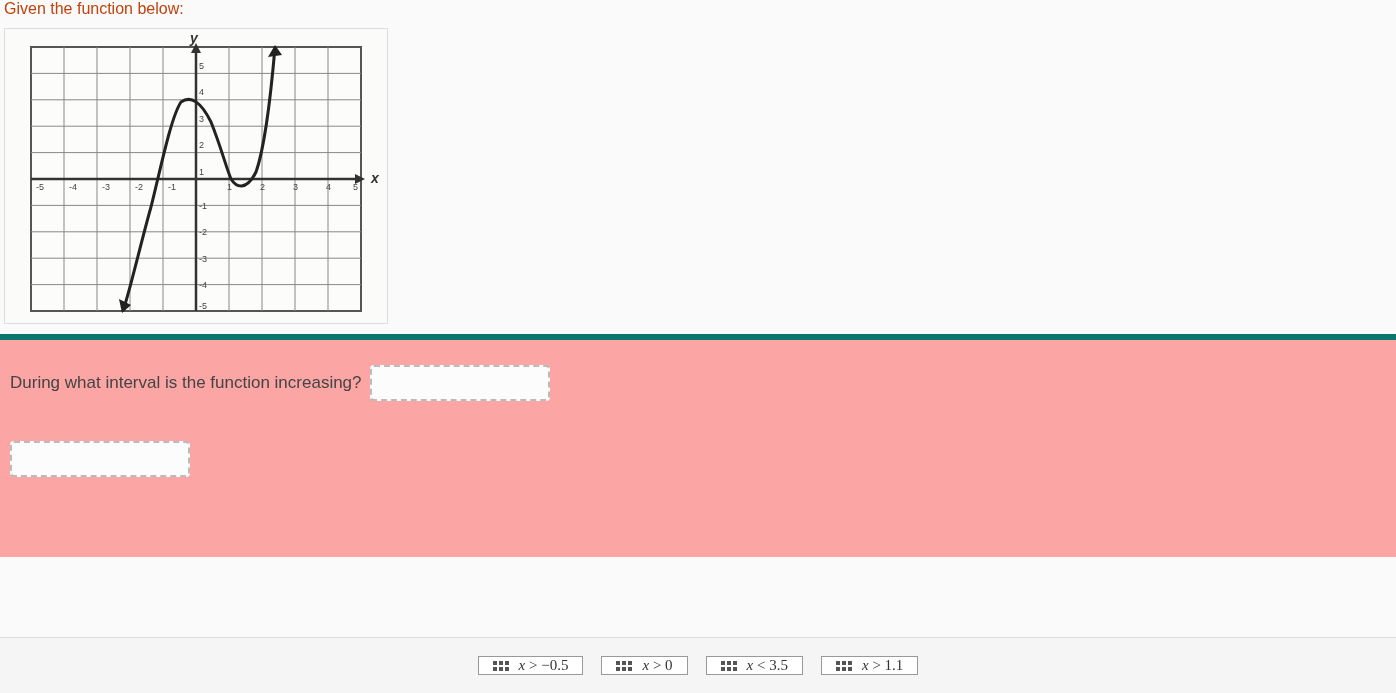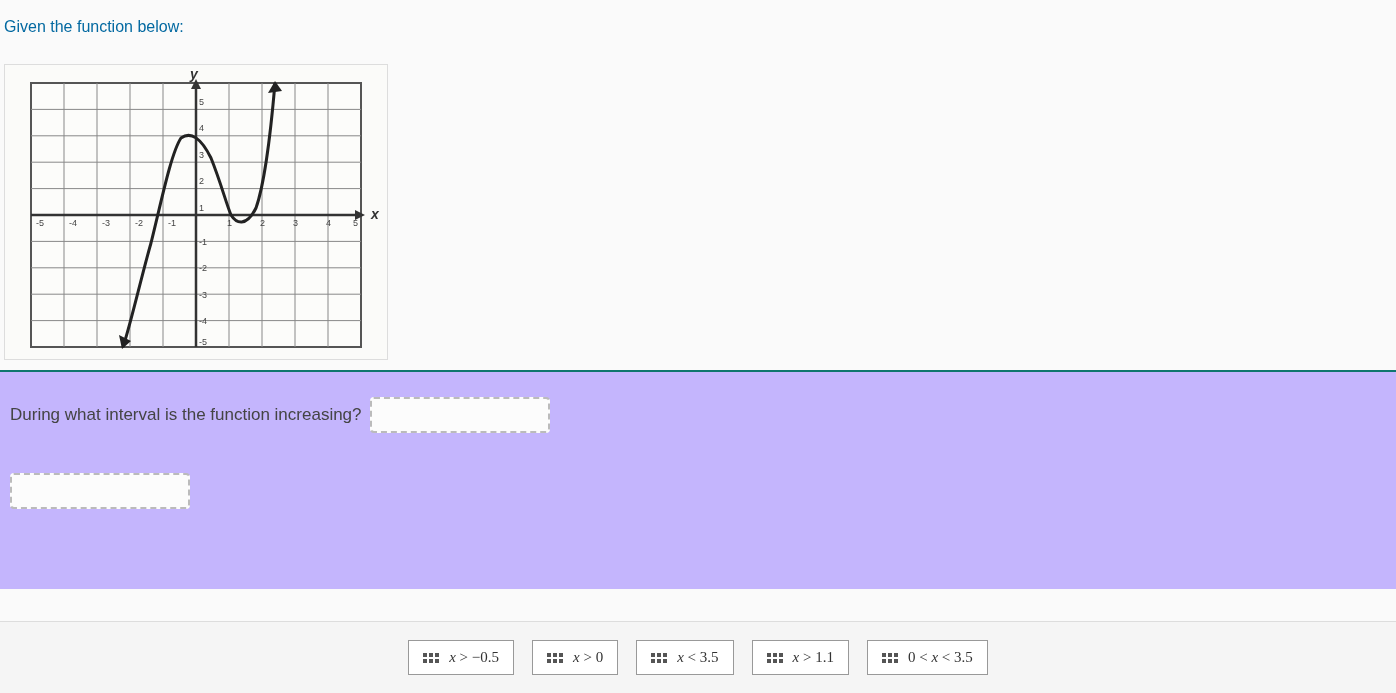--- a/index.html
+++ b/index.html
@@ -8,36 +8,36 @@
       padding: 0;
     }
     body {
       font-family: Arial, sans-serif;
       background: #fafafa;
       width: 1396px;
       height: 693px;
       position: relative;
     }
     .header-text {
-      color: #0369a1;
+      color: #c2410c;
       font-size: 16px;
-      padding: 18px 4px;
+      padding: 0 4px;
       font-weight: 500;
     }
     .graph-container {
       margin: 10px 4px;
       width: 384px;
       height: 296px;
       background: #fbfbf9;
       border: 1px solid #ddd;
       position: relative;
     }
     .questions-section {
-      background: #c4b5fd;
-      border-top: 2px solid #0f766e;
+      background: #fca5a5;
+      border-top: 6px solid #0f766e;
       padding: 25px 10px 40px 10px;
       margin-top: 5px;
     }
     .question-row {
       display: flex;
       align-items: center;
       margin-bottom: 40px;
     }
     .question-text {
       color: #444;
@@ -59,21 +59,21 @@
       background: #f5f5f5;
       border-top: 1px solid #ddd;
       padding: 18px 10px;
       display: flex;
       justify-content: center;
       gap: 18px;
     }
     .tile {
       background: #fff;
       border: 1px solid #999;
-      padding: 8px 14px;
+      padding: 0 14px;
       display: flex;
       align-items: center;
       gap: 10px;
       cursor: move;
       font-size: 15px;
       color: #333;
     }
     .drag-icon {
       display: inline-flex;
       flex-direction: column;
@@ -240,28 +240,13 @@
           <i></i>
         </span>
         <span>
           <i></i>
           <i></i>
           <i></i>
         </span>
       </span>
     <span class="math"><span>x</span> <span class="num">&gt; 1.1</span></span>
   </div>
-  <div class="tile">
-    <span class="drag-icon">
-        <span>
-          <i></i>
-          <i></i>
-          <i></i>
-        </span>
-        <span>
-          <i></i>
-          <i></i>
-          <i></i>
-        </span>
-      </span>
-    <span class="math"><span class="num">0 &lt;</span> <span>x</span> <span class="num">&lt; 3.5</span></span>
-  </div>
 </div>
 
 </body></html>

